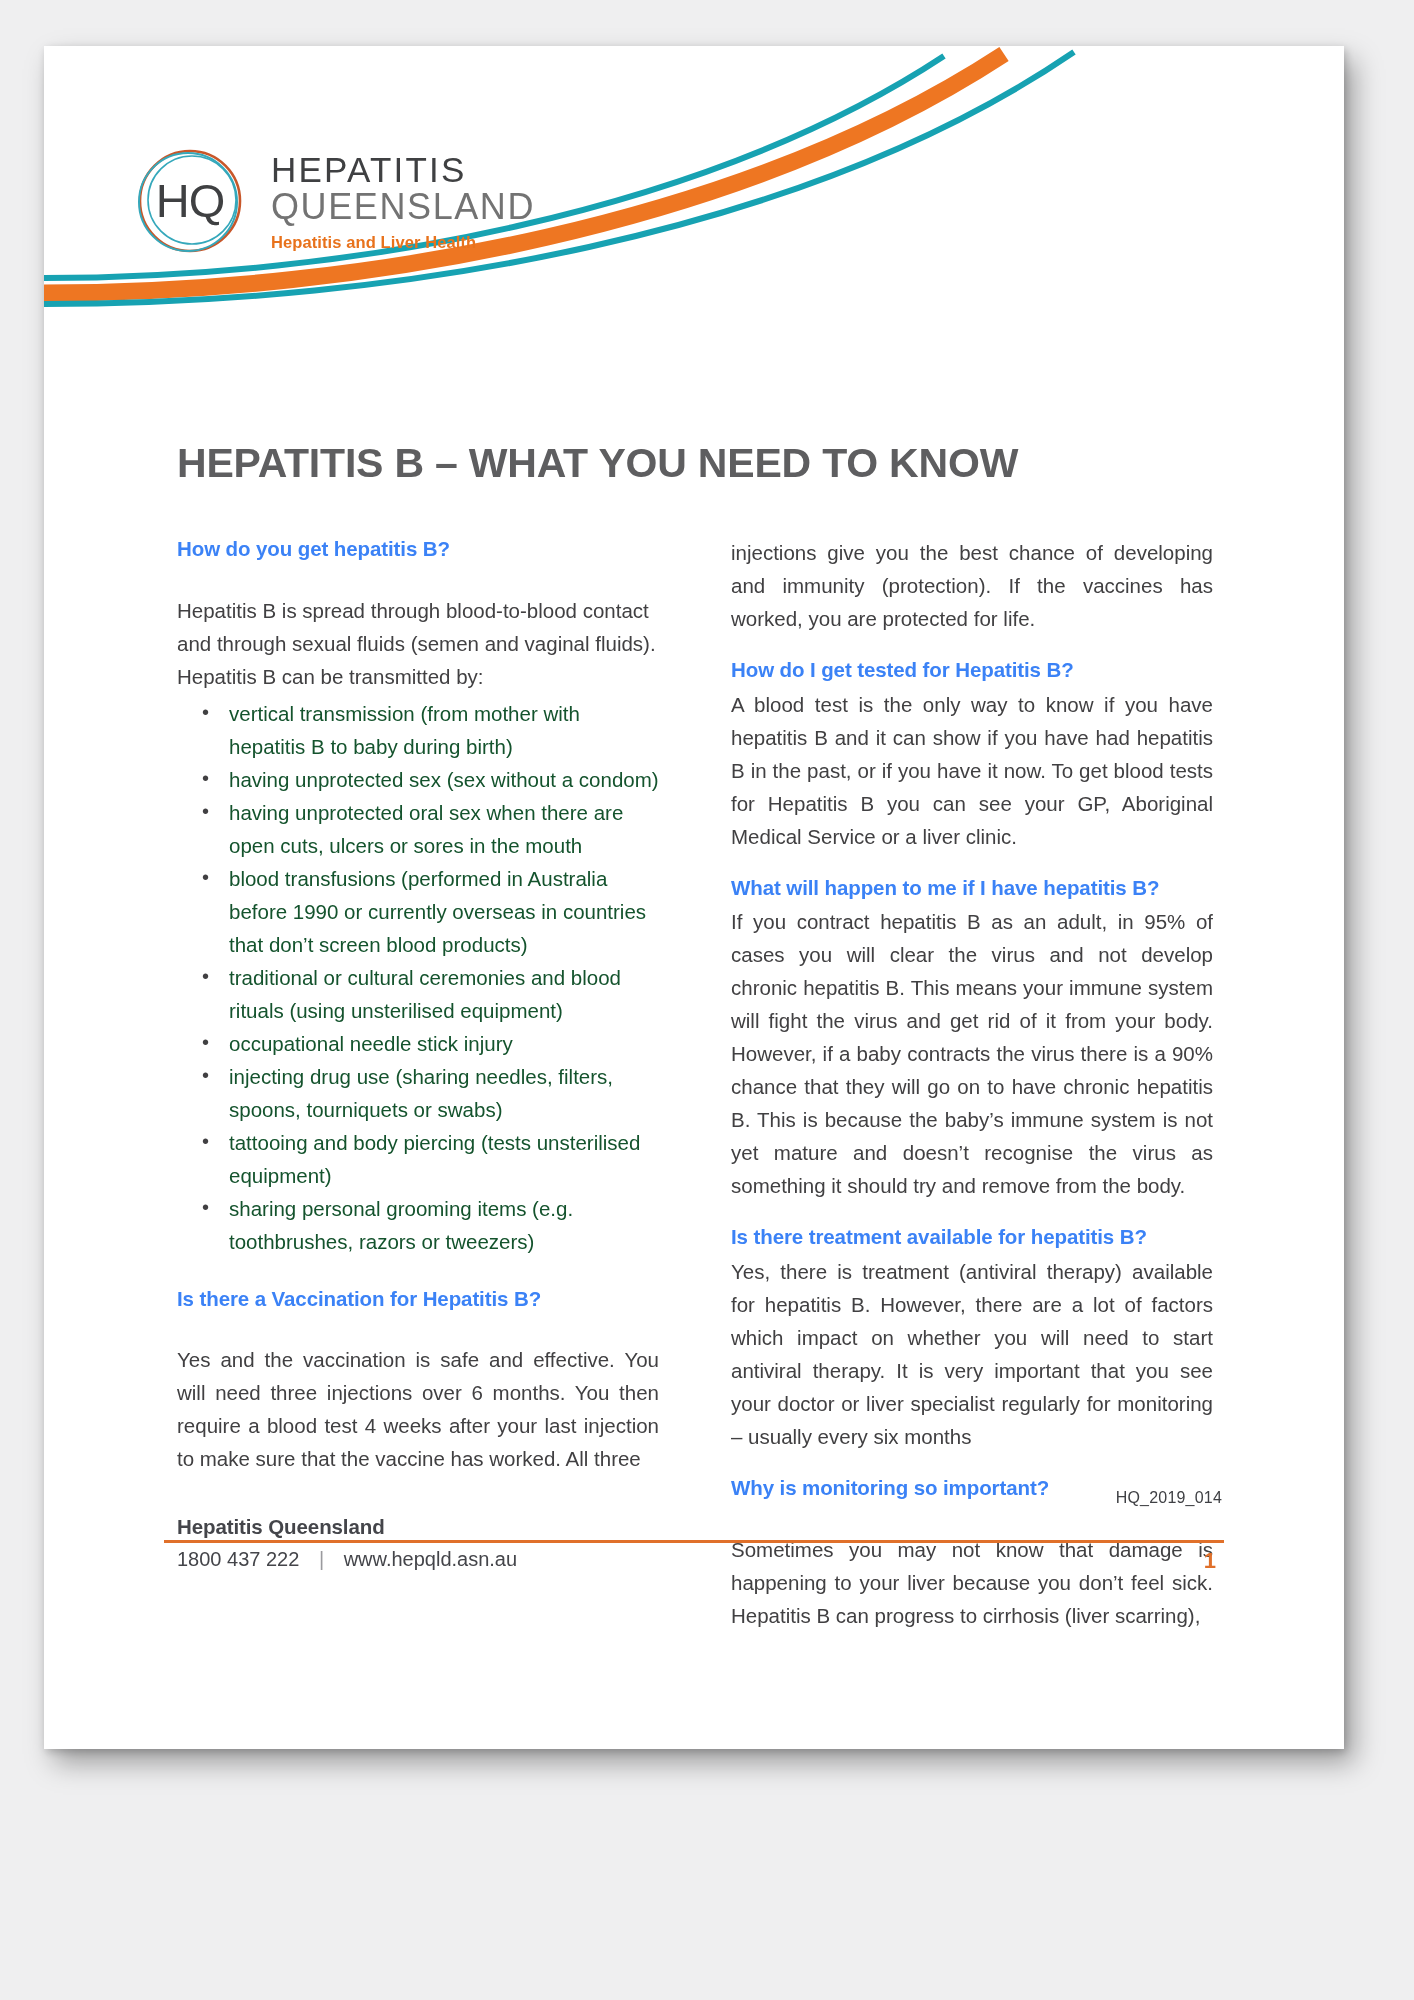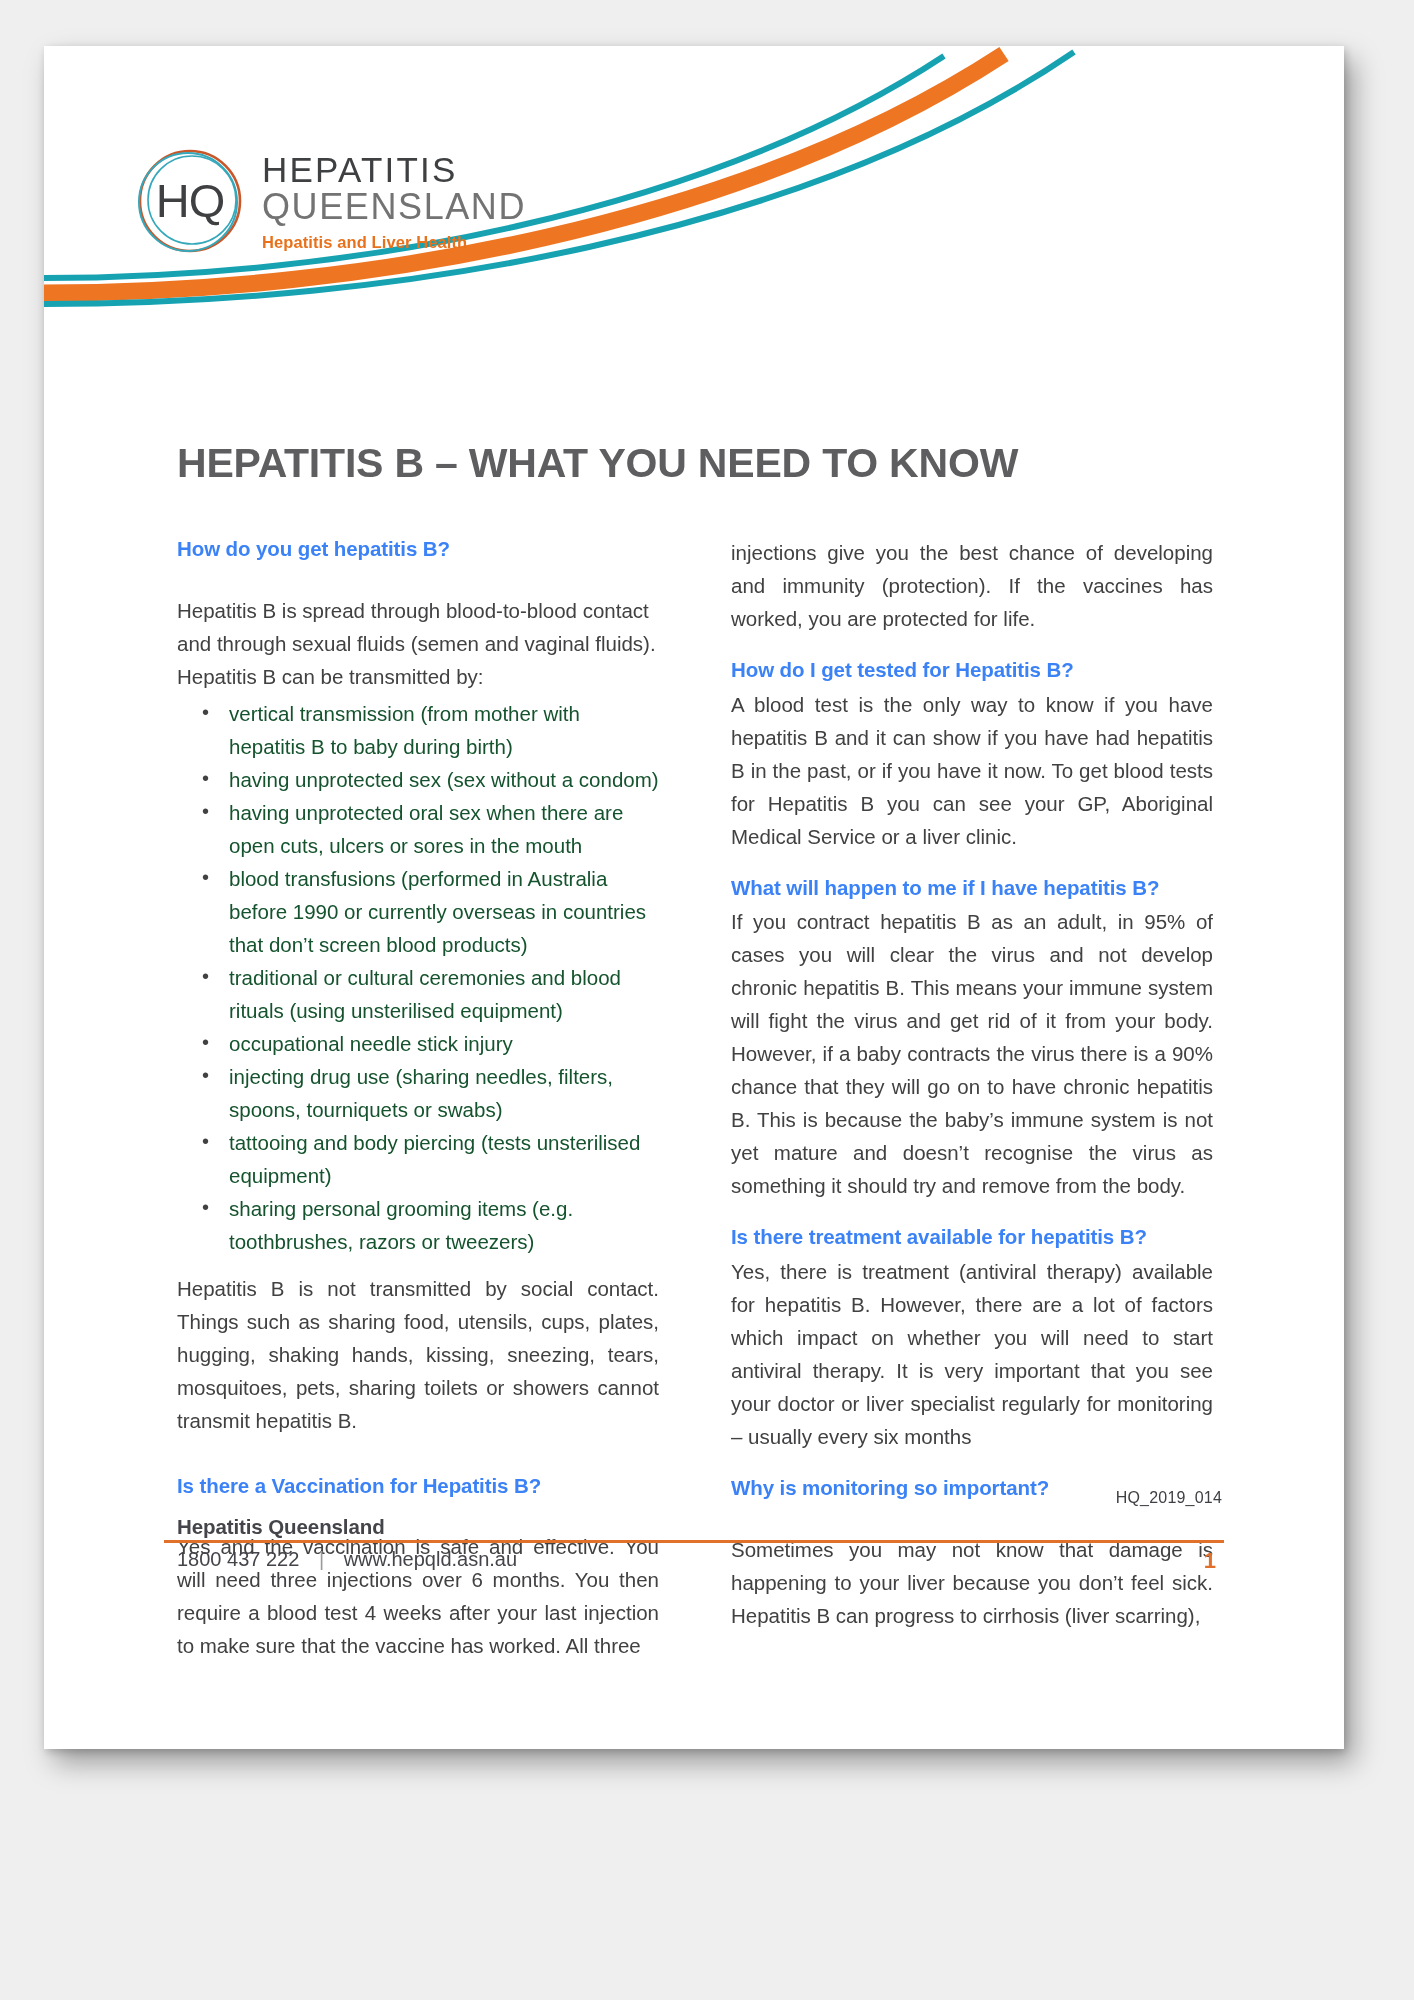--- a/index.html
+++ b/index.html
@@ -50,21 +50,21 @@
     display: flex;
     align-items: center;
   }
   .logo-mark {
     position: relative;
     width: 112px;
     height: 112px;
     flex: 0 0 112px;
   }
   .logo-words {
-    margin-left: 16px;
+    margin-left: 25px;
     padding-top: 2px;
   }
   .logo-line1 {
     font-size: 35px;
     letter-spacing: 2.2px;
     color: #3f4042;
     line-height: 1.0;
     font-weight: 400;
   }
   .logo-line2 {
@@ -243,21 +243,20 @@
           <li>having unprotected sex (sex without a condom)</li>
           <li>having unprotected oral sex when there are open cuts, ulcers or sores in the mouth</li>
           <li>blood transfusions (performed in Australia before 1990 or currently overseas in countries that don’t screen blood products)</li>
           <li>traditional or cultural ceremonies and blood rituals (using unsterilised equipment)</li>
           <li>occupational needle stick injury</li>
           <li>injecting drug use (sharing needles, filters, spoons, tourniquets or swabs)</li>
           <li>tattooing and body piercing (tests unsterilised equipment)</li>
           <li>sharing personal grooming items (e.g. toothbrushes, razors or tweezers)</li>
         </ul>
 
-        <p class="body just">Hepatitis B is not transmitted by social contact. Things such as sharing food, utensils, cups, plates, hugging, shaking hands, kissing, sneezing, tears, mosquitoes, pets, sharing toilets or showers cannot transmit hepatitis B.</p>
 
         <div class="gap-sm"></div>
         <h2 class="sec">Is there a Vaccination for Hepatitis B?</h2>
         <p class="body just tight">Yes and the vaccination is safe and effective. You will need three injections over 6 months. You then require a blood test 4 weeks after your last injection to make sure that the vaccine has worked. All three</p>
       </div>
 
       <div class="col">
         <p class="body just">injections give you the best chance of developing and immunity (protection). If the vaccines has worked, you are protected for life.</p>
 
         <h2 class="sec">How do I get tested for Hepatitis B?</h2>

